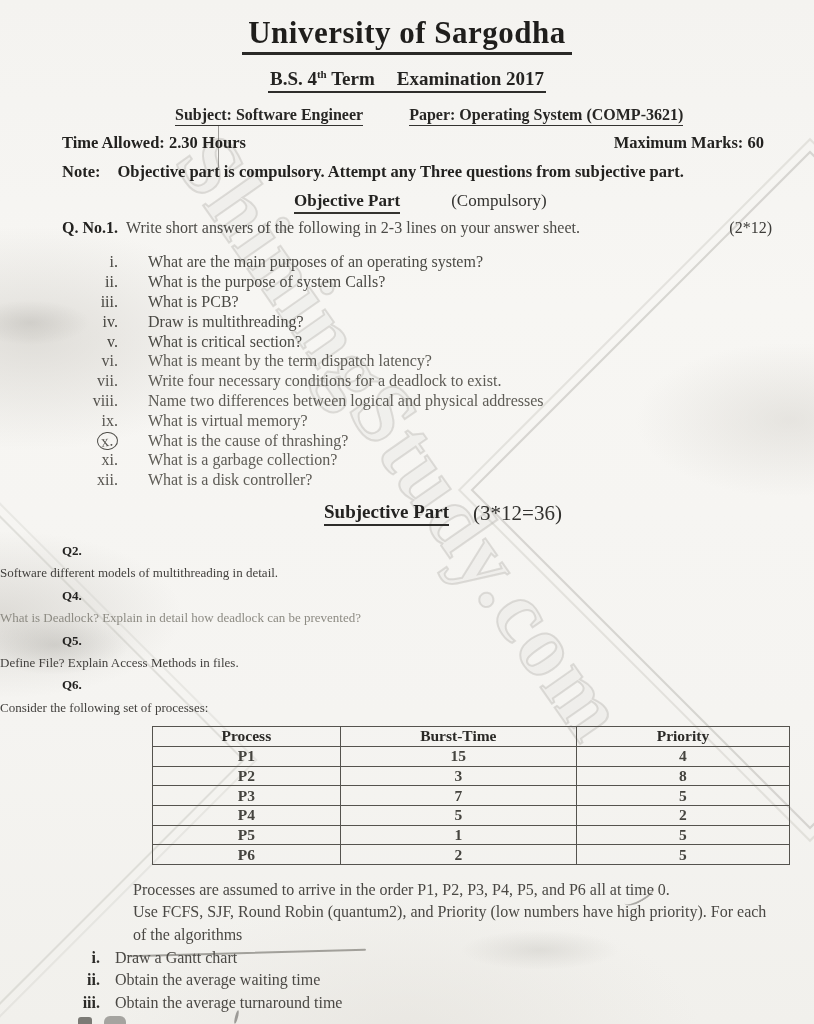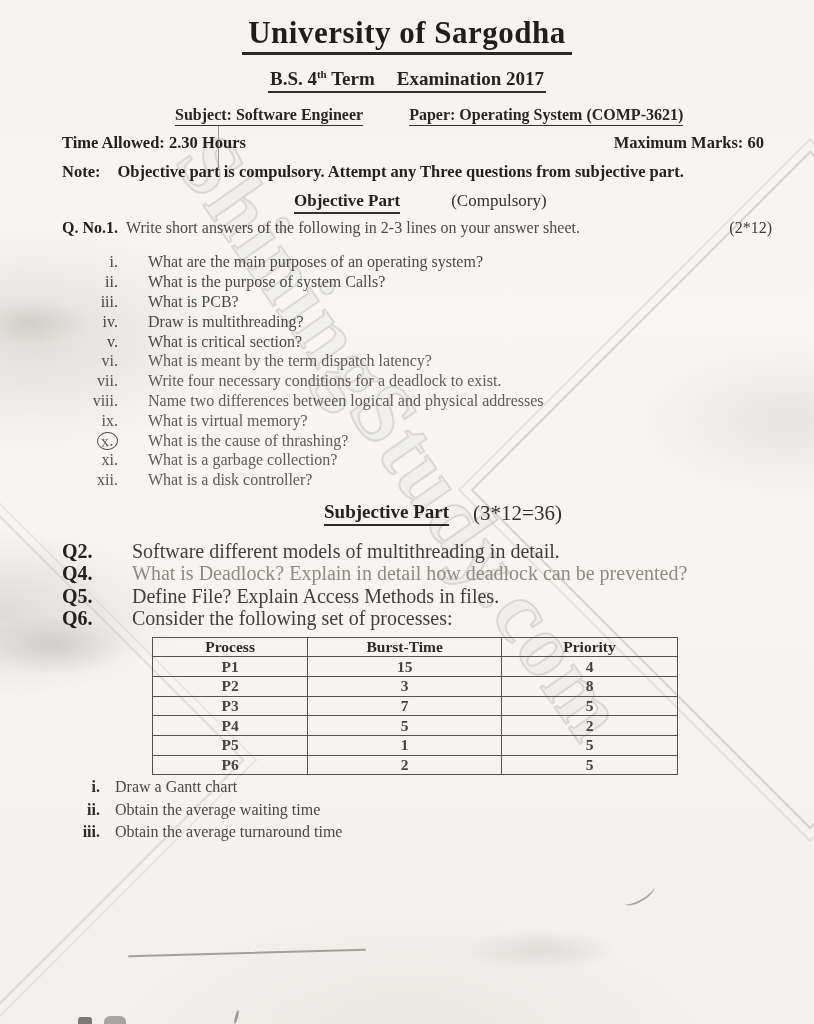--- a/index.html
+++ b/index.html
@@ -119,29 +119,29 @@
   .obj-list li:nth-child(n+6) .num { color: #55534e; }
   .circ { display: inline-block; border: 1.5px solid #4f4e49; border-radius: 50%;
     padding: 0 4px 1px 3px; line-height: 15px; transform: rotate(-6deg); }
 
   .subjhead-row { display: flex; align-items: center; margin: 0 0 14px 324px; }
   .subj-head { font-size: 19px; font-weight: bold; color: #242321;
     border-bottom: 2.5px solid #2e2d2a; padding-bottom: 1px; }
   .subj-marks { font-size: 21px; color: #33322f; margin-left: 24px; }
 
   .q-list { margin-bottom: 7px; }
-  .q-row { display: flex; font-size: 20px; line-height: 22.4px; }
+  .q-row { display: flex; font-size: 13px; line-height: 22.4px; flex-direction: column; }
   .q-label { width: 70px; margin-left: 62px; font-weight: bold; color: #232220; }
   .q-text { width: 682px; color: #413f3c; }
   .q-row.faded .q-text { color: #8d8b83; }
 
   table.process-table {
     border-collapse: collapse;
     margin-left: 152px;
-    width: 526px;
+    width: 638px;
     font-size: 15.5px;
     color: #45443f;
   }
   .process-table th, .process-table td {
     border: 1.3px solid #55534e;
     text-align: center;
     height: 19.7px;
     padding: 0;
     line-height: 18px;
     font-weight: bold;
@@ -323,20 +323,24 @@
         <td>5</td>
       </tr>
       <tr>
         <td>P6</td>
         <td>2</td>
         <td>5</td>
       </tr>
     </tbody>
       </table>
 
+    <div class="after-table">
+      <div>Processes are assumed to arrive in the order P1, P2, P3, P4, P5, and P6 all at time 0.</div>
+      <div>Use FCFS, SJF, Round Robin (quantum2), and Priority (low numbers have high priority). For each of the algorithms</div>
+    </div>
 
     <ul class="tasks">
       <li>
           <span class="num">i.</span>
           <span class="itxt">Draw a Gantt chart</span>
         </li>
       <li>
           <span class="num">ii.</span>
           <span class="itxt">Obtain the average waiting time</span>
         </li>

